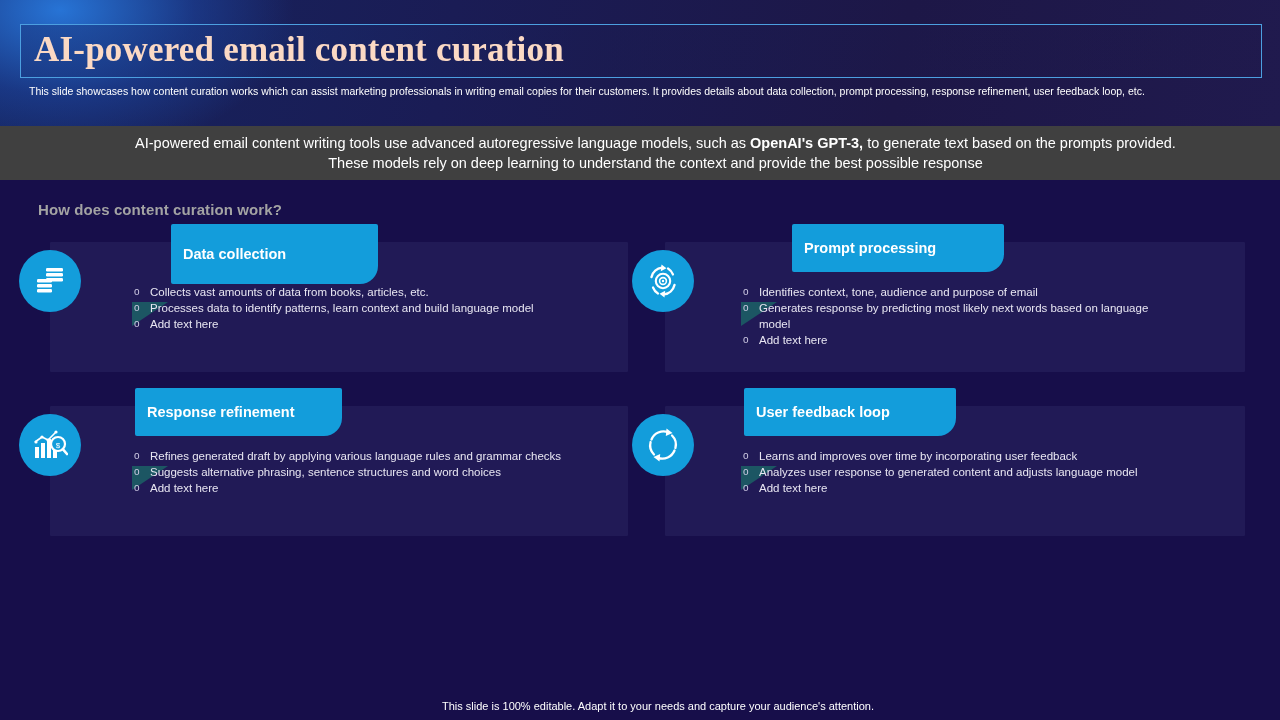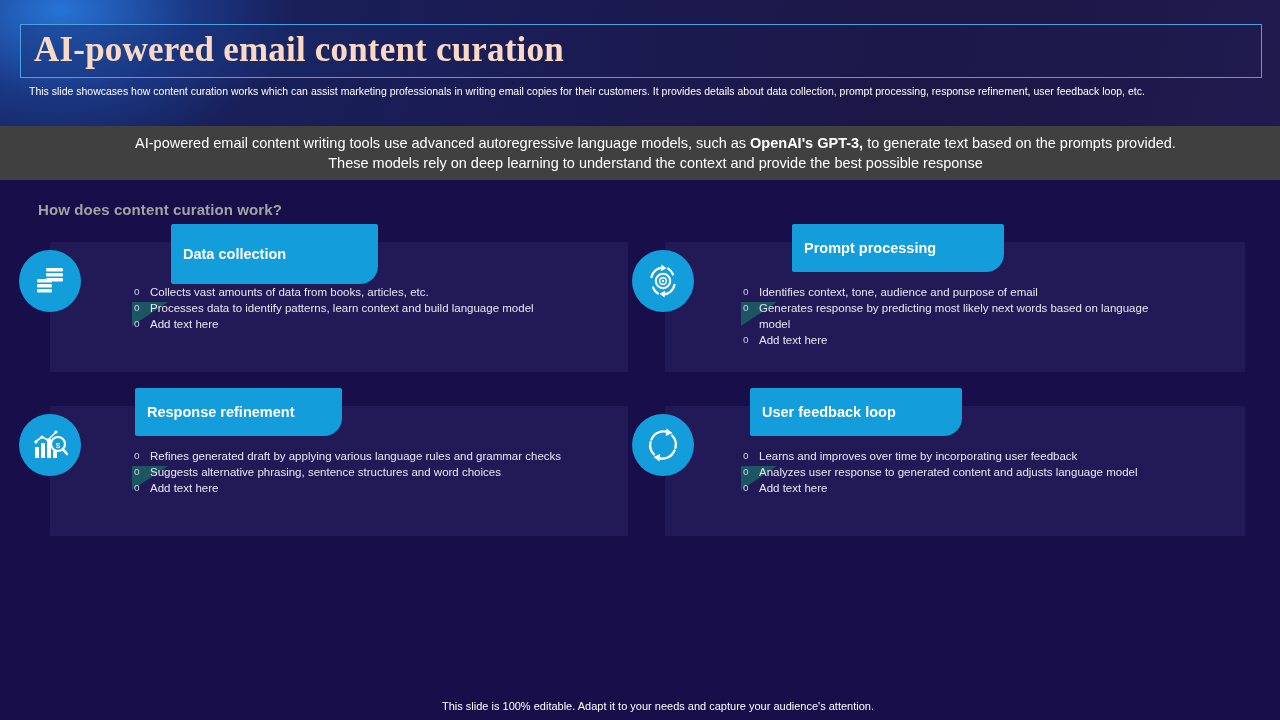--- a/index.html
+++ b/index.html
@@ -211,21 +211,21 @@
     <ul class="card-list" style="left:82px; top:42px; width:450px;">
       <li>Refines  generated  draft by applying various  language  rules  and grammar  checks</li>
       <li>Suggests alternative  phrasing, sentence structures and word choices</li>
       <li>Add text here</li>
     </ul>
   </div>
 
   <div class="card" style="left:665px; top:226px; width:580px; height:130px;">
     <div class="card-body" style="width:580px; height:130px;"></div>
     <div class="card-notch" style="left:76px; top:60px; border-width:0 0 24px 36px; border-color:transparent transparent transparent #1c5663;"></div>
-    <div class="card-tab" style="left:79px; top:-18px; width:212px; height:48px;margin-left:6px;">
+    <div class="card-tab" style="left:79px; top:-18px; width:212px; height:48px;">
       <span>User feedback loop</span>
     </div>
     <div class="card-icon" style="left:-33px; top:8px; width:62px; height:62px;">
       <svg width="38" height="38" viewBox="0 0 38 38">
         <g fill="none" stroke="#ffffff" stroke-width="2.3" stroke-linecap="round">
           <path d="M7.5 13.5 A13 13 0 0 1 24 6.2"></path>
           <path d="M30.5 24.5 A13 13 0 0 1 14 31.8"></path>
         </g>
         <polygon points="22.5,2.6 28.5,7 21.8,10" fill="#ffffff"></polygon>
         <polygon points="15.5,35.4 9.5,31 16.2,28" fill="#ffffff"></polygon>

